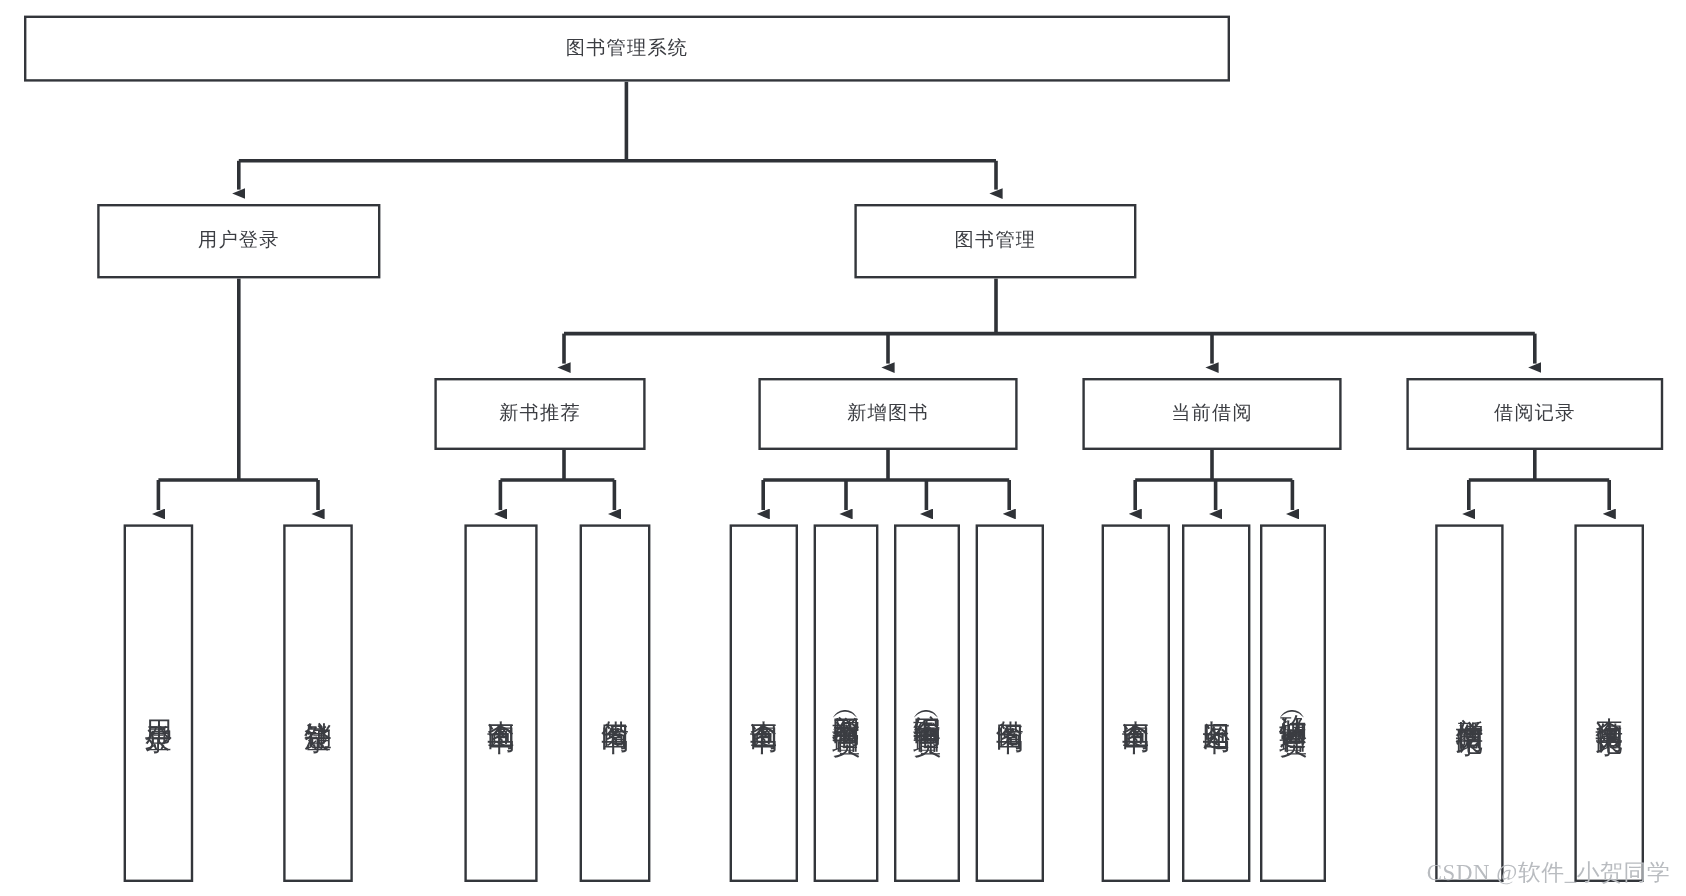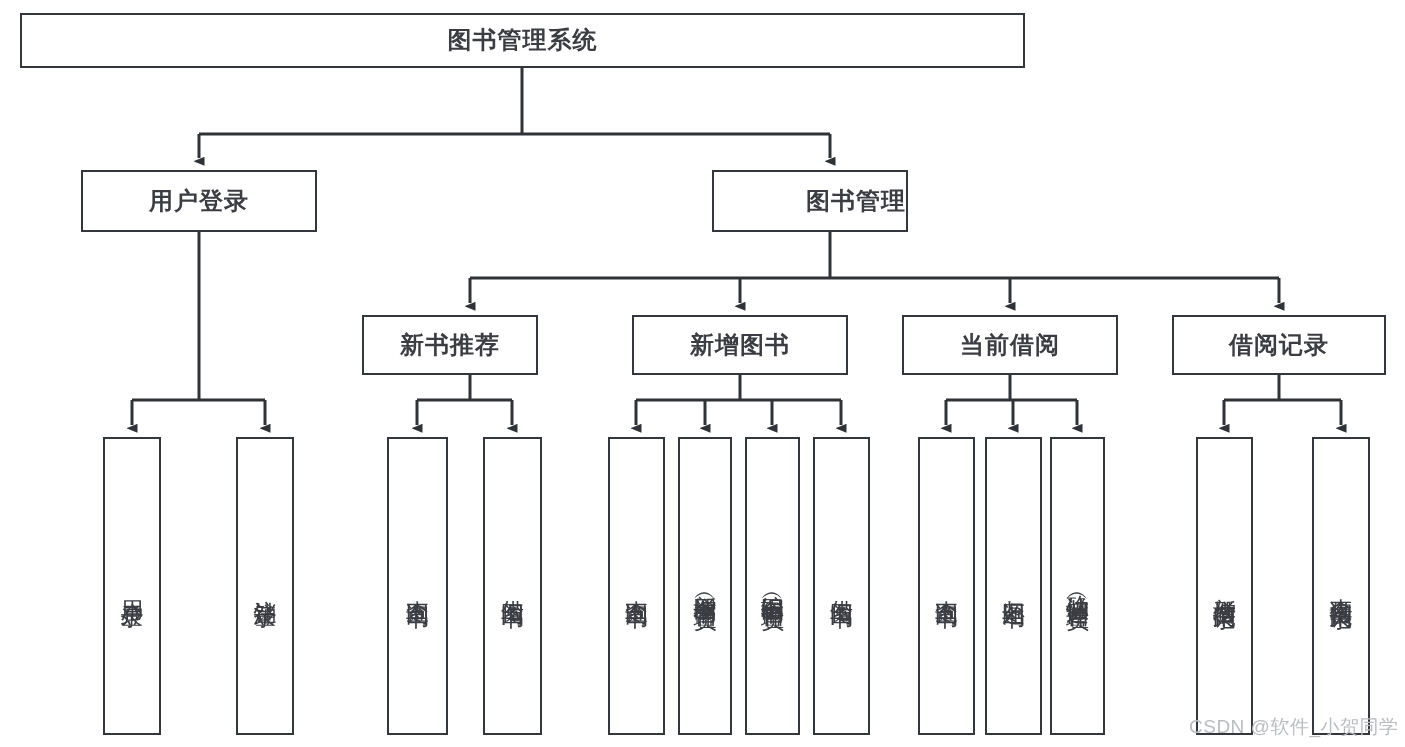--- a/index.html
+++ b/index.html
@@ -29,24 +29,23 @@
     position: absolute;
     box-sizing: border-box;
     background: #ffffff;
     border: 2.5px solid #33363b;
     display: flex;
     align-items: center;
     justify-content: center;
     color: #3b3d42;
   }
   .node.horiz {
-    font-size: 24px;
+    font-size: 16px;
     letter-spacing: 1px;
     line-height: 1.1;
-    font-weight: bold;
   }
   .node.vert {
     writing-mode: vertical-rl;
     text-orientation: upright;
     font-size: 23px;
     line-height: 1.18;
     letter-spacing: 2px;
     padding: 6px 0;
     white-space: nowrap;
   }
@@ -55,21 +54,21 @@
     text-orientation: upright;
   }
   #watermark {
     position: absolute;
     left: 1189px;
     top: 714px;
     font-size: 19px;
     color: #b9bcc0;
     letter-spacing: 0.5px;
     white-space: nowrap;
-    font-family: Liberation Sans, sans-serif;
+    font-family: Liberation Serif, serif;
   }
 </style>
 </head>
 <body>
 
 <div id="canvas">
 
   <svg id="wires" viewBox="0 0 1405 747" width="1405" height="747" xmlns="http://www.w3.org/2000/svg">
     <defs>
       <marker id="arrow" markerWidth="9" markerHeight="11" refX="1.2" refY="5.5" orient="auto" markerUnits="userSpaceOnUse">
@@ -120,21 +119,21 @@
     </g>
   </svg>
 
   <div class="node horiz" id="node-root" style="left: 20px; top: 13px; width: 1005px; height: 55px;">
     <span>图书管理系统</span>
   </div>
 
   <div class="node horiz" id="node-l2-0" style="left: 81px; top: 170px; width: 236px; height: 62px;">
     <span>用户登录</span>
   </div>
-  <div class="node horiz" id="node-l2-1" style="left: 712px; top: 170px; width: 196px; height: 62px; justify-content: flex-end;">
+  <div class="node horiz" id="node-l2-1" style="left: 712px; top: 170px; width: 235px; height: 62px;">
     <span>图书管理</span>
   </div>
 
   <div class="node horiz" id="node-l3-0" style="left: 362px; top: 315px; width: 176px; height: 60px;">
     <span>新书推荐</span>
   </div>
   <div class="node horiz" id="node-l3-1" style="left: 632px; top: 315px; width: 216px; height: 60px;">
     <span>新增图书</span>
   </div>
   <div class="node horiz" id="node-l3-3" style="left: 1172px; top: 315px; width: 214px; height: 60px;">

